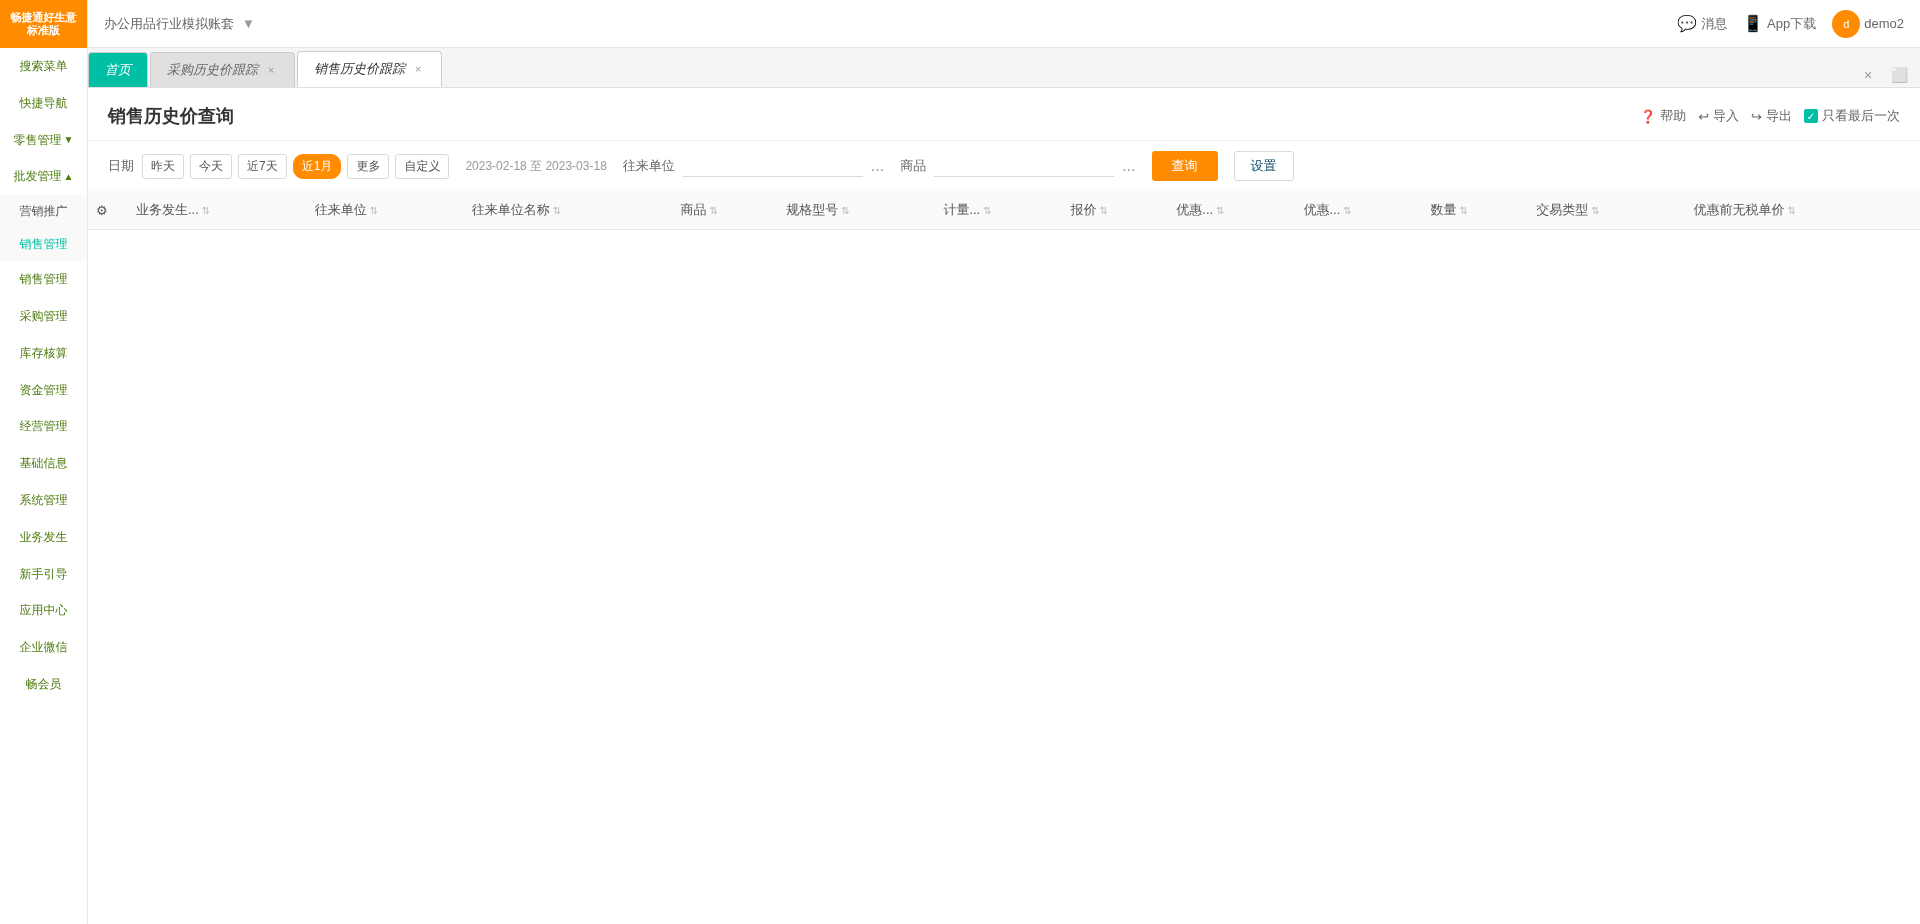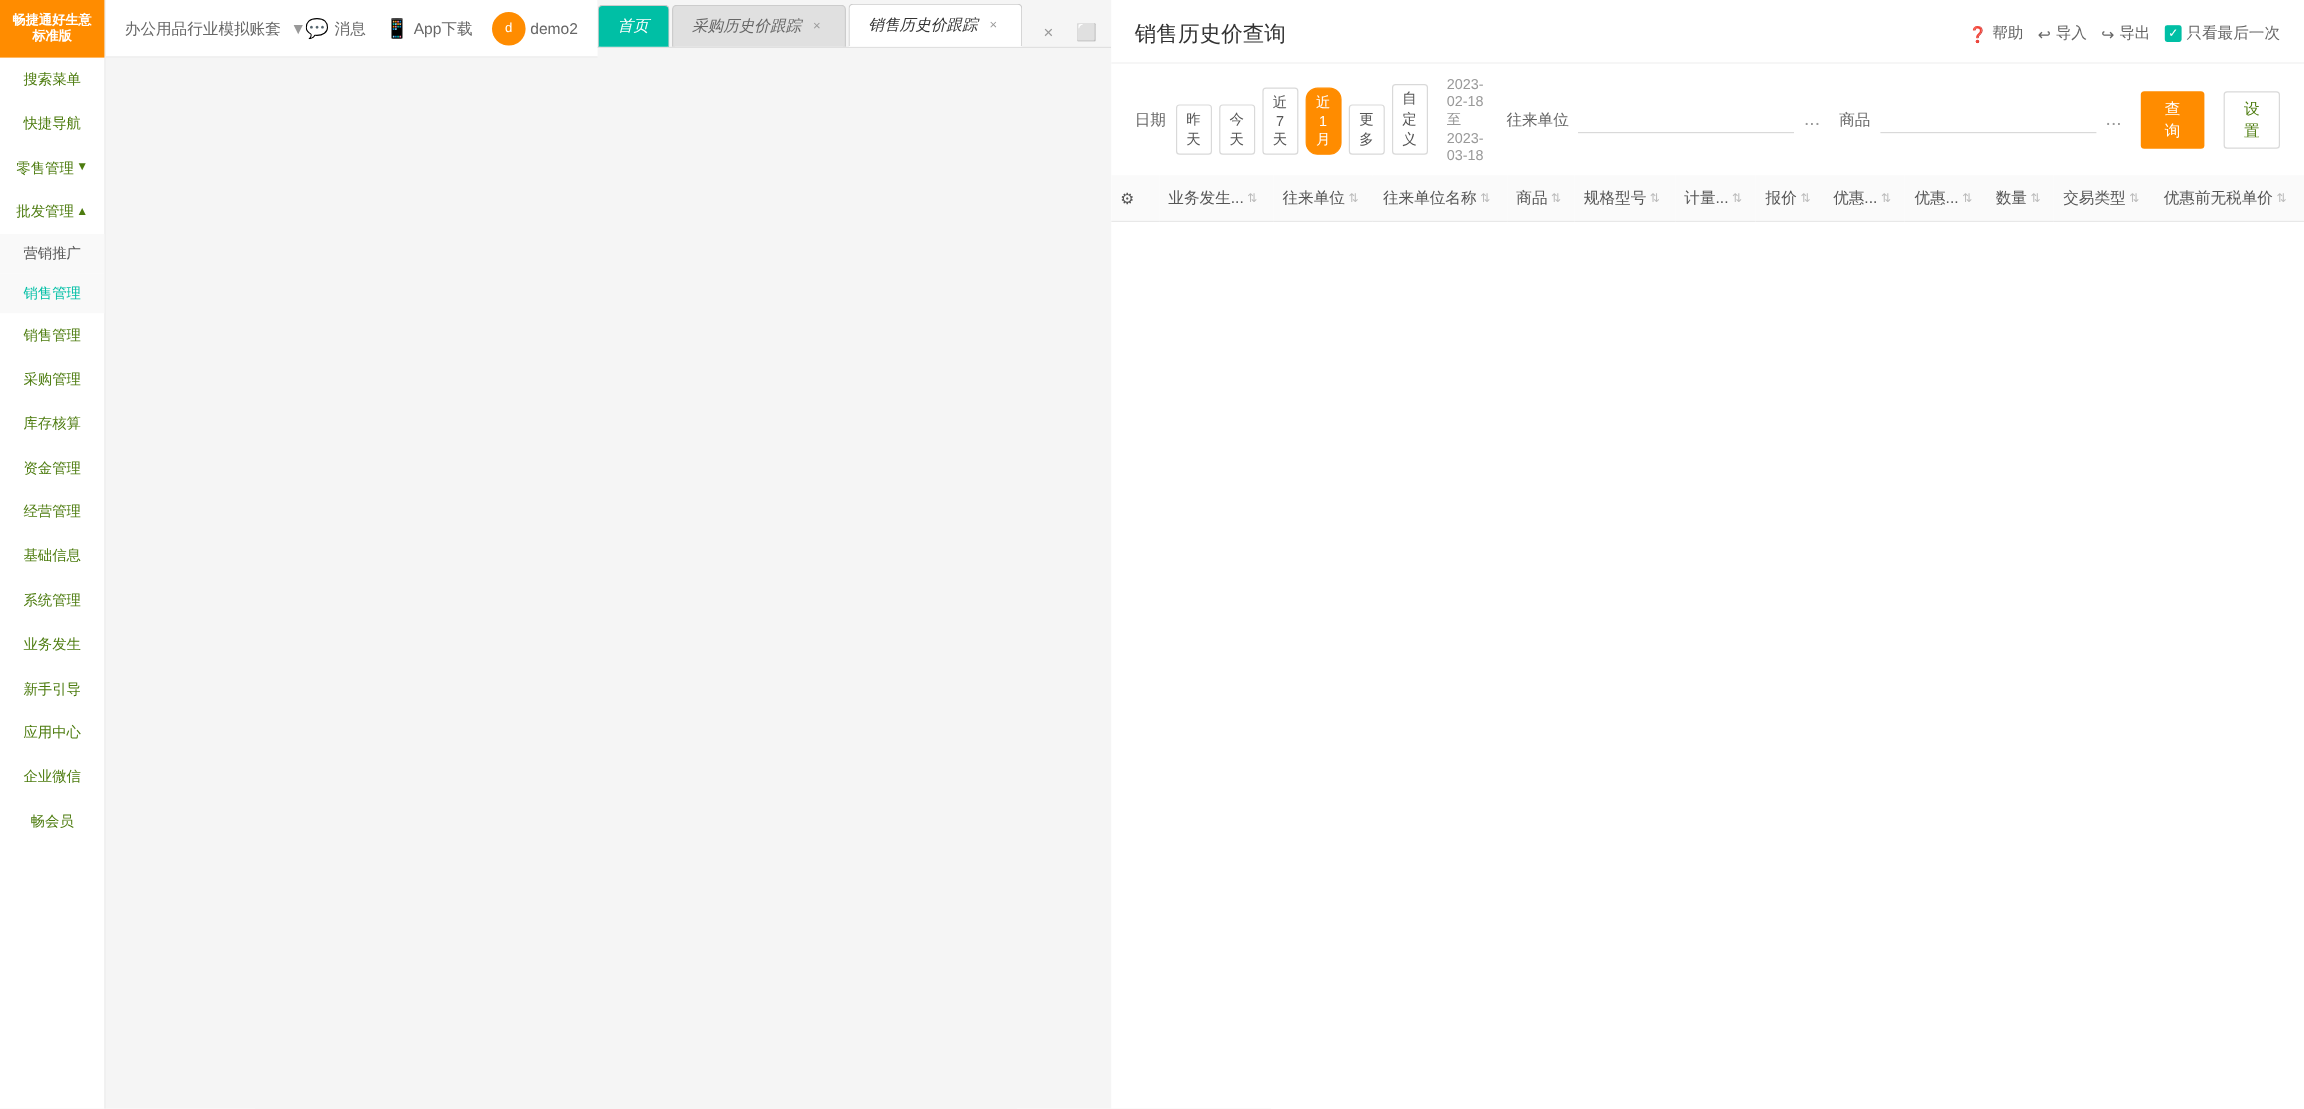--- a/index.html
+++ b/index.html
@@ -7,55 +7,55 @@
 
     
     .sidebar { width: 88px; background: #fff; border-right: 1px solid #e8e8e8; display: flex; flex-direction: column; height: 924px; flex-shrink: 0; }
     .sidebar-logo { background: #ff8c00; padding: 8px; display: flex; flex-direction: column; align-items: center; justify-content: center; height: 48px; }
     .sidebar-logo-text { color: #fff; font-size: 11px; font-weight: bold; text-align: center; line-height: 1.2; }
     .sidebar-menu-item { padding: 10px 4px; text-align: center; cursor: pointer; color: #4d7c0f; font-size: 12px; line-height: 1.4; }
     .sidebar-menu-item.with-arrow { display: flex; align-items: center; justify-content: center; gap: 2px; }
     .sidebar-subsection { padding: 8px 4px; text-align: center; cursor: pointer; color: #555; font-size: 12px; background: #f9f9f9; }
 
     
-    .main-area { flex: 1; display: flex; flex-direction: row; height: 924px; overflow: hidden; }
+    .main-area { flex: 1; display: flex; flex-direction: column; height: 924px; overflow: hidden; }
 
     
     .top-header { height: 48px; background: #fff; border-bottom: 1px solid #e8e8e8; display: flex; align-items: center; padding: 0 16px; justify-content: space-between; }
     .top-header-left { display: flex; align-items: center; gap: 8px; color: #666; font-size: 13px; }
     .top-header-right { display: flex; align-items: center; gap: 16px; color: #666; font-size: 13px; }
     .top-header-right-item { display: flex; align-items: center; gap: 4px; cursor: pointer; }
     .avatar { width: 28px; height: 28px; border-radius: 50%; background: #ff8c00; display: flex; align-items: center; justify-content: center; color: #fff; font-size: 11px; }
 
     
     .tab-bar { height: 40px; background: #f5f5f5; display: flex; align-items: flex-end; padding-left: 0; border-bottom: 1px solid #e0e0e0; }
     .tab { display: flex; align-items: center; padding: 8px 16px; background: #e0e0e0; color: #666; cursor: pointer; font-size: 13px; border-right: 1px solid #ccc; border-top: 1px solid #ccc; border-left: 1px solid #ccc; margin-right: 2px; border-radius: 4px 4px 0 0; gap: 6px; font-style: italic; }
     .tab.active { background: #fff; color: #333; border-bottom: 1px solid #fff; }
     .tab-home { background: #00bfa5; color: #fff; }
     .tab-close { font-size: 11px; color: #999; cursor: pointer; width: 14px; height: 14px; display: flex; align-items: center; justify-content: center; border-radius: 50%; }
     .tab-controls { margin-left: auto; display: flex; align-items: center; padding: 0 8px; gap: 8px; }
     .tab-control-btn { width: 24px; height: 24px; display: flex; align-items: center; justify-content: center; cursor: pointer; color: #999; font-size: 14px; }
 
     
     .page-content { flex: 1; background: #fff; overflow: auto; }
     .page-header { padding: 16px 20px 12px; border-bottom: 1px solid #f0f0f0; display: flex; align-items: center; justify-content: space-between; }
-    .page-title { font-size: 18px; font-weight: 400; color: #333; }
+    .page-title { font-size: 18px; font-weight: 700; color: #333; }
     .page-header-actions { display: flex; align-items: center; gap: 12px; color: #666; font-size: 13px; }
     .page-header-action { display: flex; align-items: center; gap: 4px; cursor: pointer; }
     .checkbox-label { display: flex; align-items: center; gap: 4px; cursor: pointer; }
     .checkbox-checked { width: 14px; height: 14px; background: #00bfa5; border: 1px solid #00bfa5; border-radius: 2px; display: flex; align-items: center; justify-content: center; color: #fff; font-size: 10px; }
     .filter-group { display: flex; align-items: center; gap: 8px; }
     .filter-label { color: #666; font-size: 13px; white-space: nowrap; }
     .date-btn { padding: 3px 8px; border: 1px solid #d9d9d9; border-radius: 3px; background: #fff; cursor: pointer; font-size: 12px; color: #555; }
     .date-btn.active { background: #ff8c00; color: #fff; border-color: #ff8c00; border-radius: 10px; }
     .date-range-text { font-size: 12px; color: #999; }
     .filter-input { border: none; border-bottom: 1px solid #d9d9d9; padding: 3px 6px; font-size: 13px; color: #333; outline: none; width: 180px; background: transparent; }
     .filter-dots { color: #999; cursor: pointer; font-size: 16px; }
     .query-btn { background: #ff8c00; color: #fff; border: none; padding: 6px 20px; border-radius: 3px; cursor: pointer; font-size: 13px; }
-    .settings-btn { border: 1px solid #d9d9d9; background: #fff; padding: 5px 16px; border-radius: 3px; cursor: pointer; font-size: 13px; color: #4d7c0f; }
+    .settings-btn { border: 1px solid #d9d9d9; background: #fff; padding: 5px 16px; border-radius: 3px; cursor: pointer; font-size: 13px; color: #0c4a6e; }
 
     
     .date-options { display: flex; align-items: flex-end; gap: 6px; }
     .filter-row { display: flex; align-items: center; gap: 16px; padding: 10px 20px; }
 
     
     .table-area { padding: 0; }
     .data-table { width: 100%; border-collapse: collapse; font-size: 13px; }
     .data-table th { background: #fafafa; padding: 10px 8px; text-align: left; border-bottom: 1px solid #e8e8e8; color: #555; font-weight: normal; white-space: nowrap; cursor: pointer; }
     .table-settings-col { width: 40px; text-align: center; }

